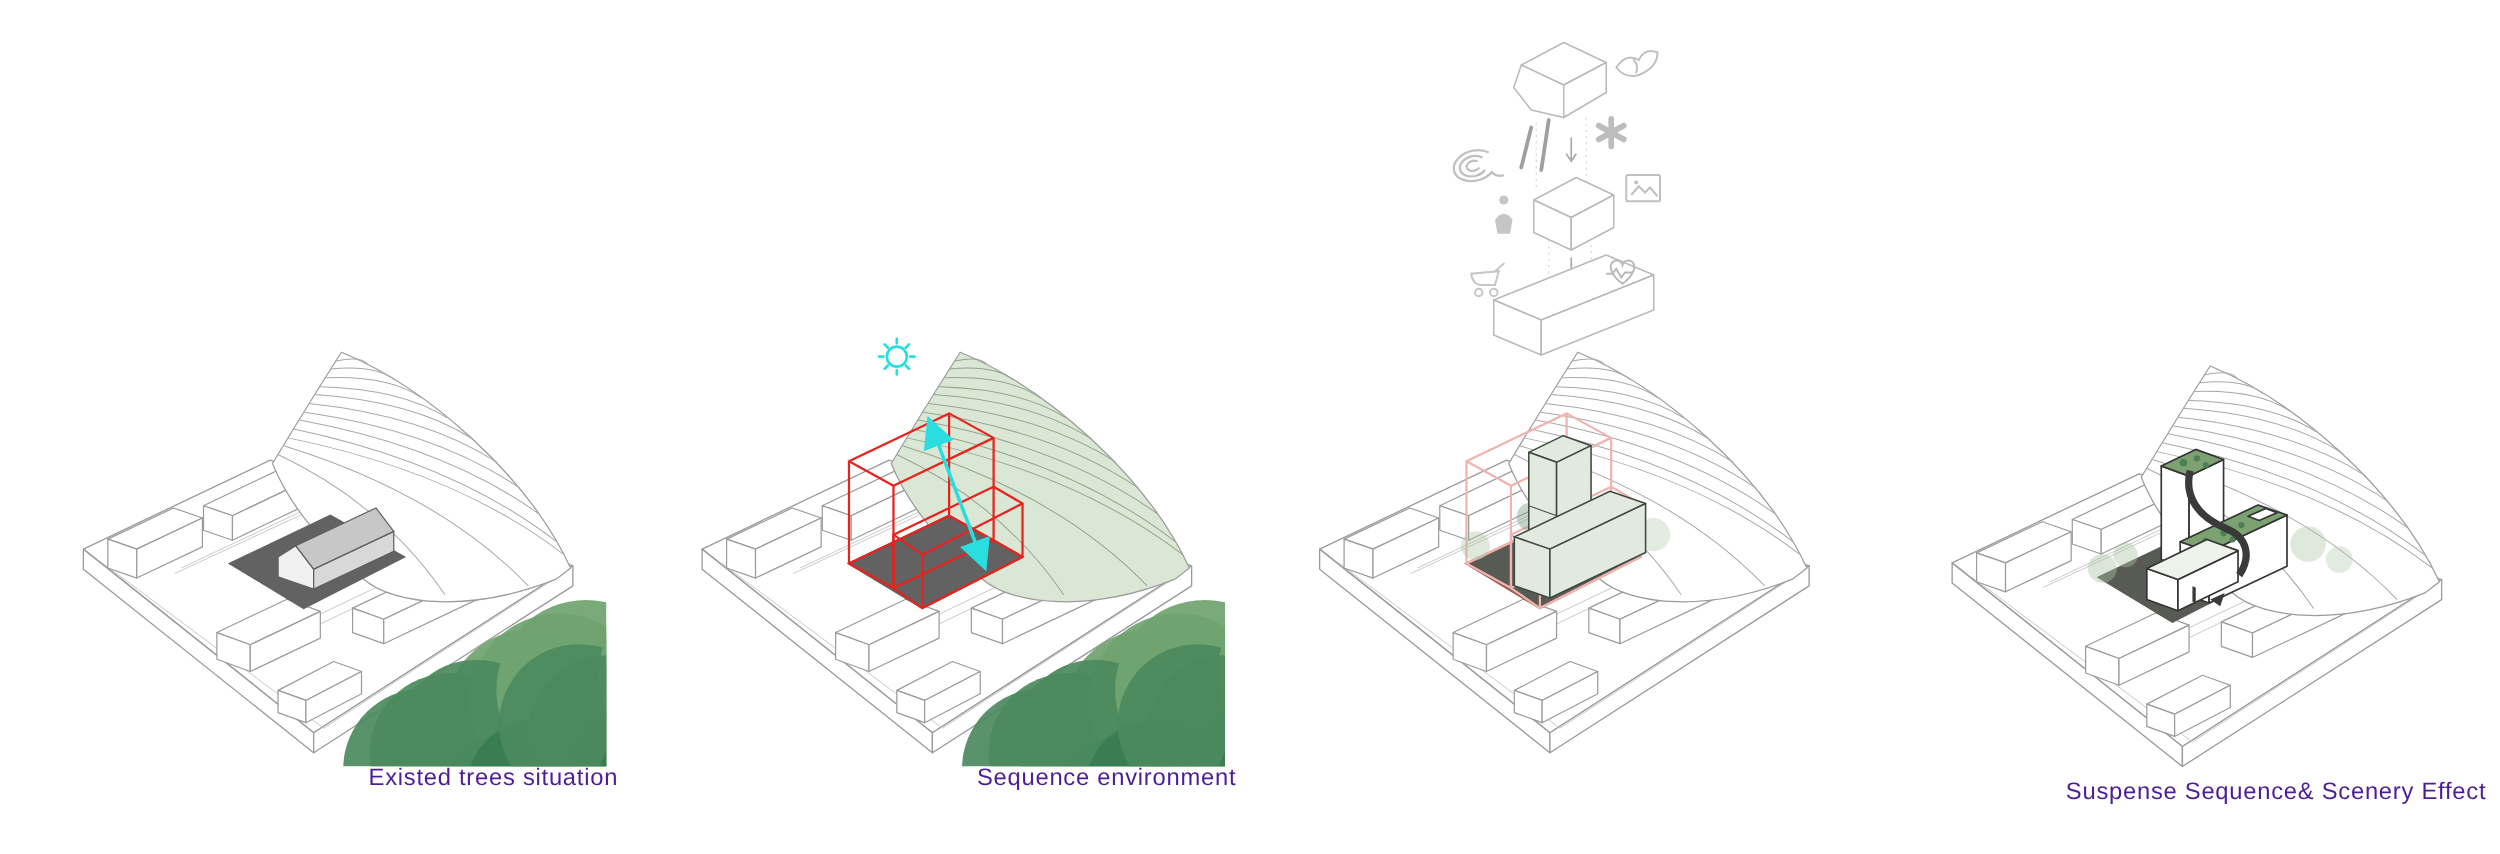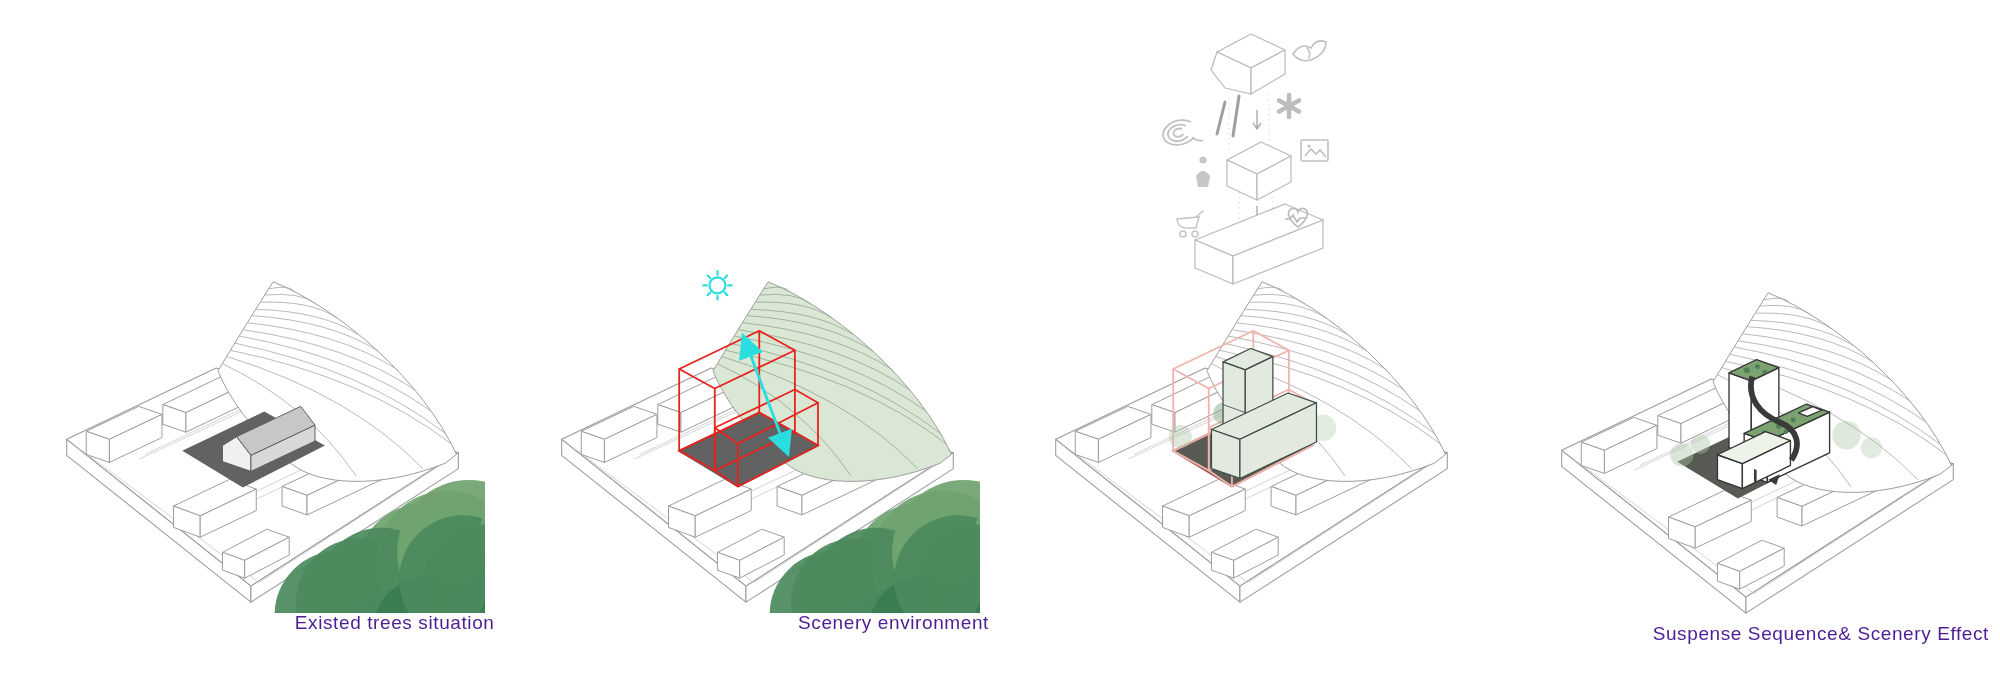--- a/index.html
+++ b/index.html
@@ -140,21 +140,21 @@
           <use href="#tree" x="288" y="204"></use>
           <use href="#tree" x="314" y="214"></use>
         </g>
         <g stroke="#2adee0" stroke-width="2.4" fill="none" stroke-linecap="round">
           <circle cx="205" cy="62" r="9"></circle>
           <path d="M205,46 L205,50 M205,74 L205,78 M189,62 L193,62 M217,62 L221,62
                    M194,51 L197,54 M213,70 L216,73 M216,51 L213,54 M197,70 L194,73"></path>
         </g>
         <path d="M236,124 L282,246" stroke="#2adee0" stroke-width="3.2" fill="none" marker-start="url(#ah)" marker-end="url(#ah)"></path>
       </svg>
-      <figcaption>Scenery environment</figcaption>
+      <figcaption>Sequence environment</figcaption>
     </figure>
 
     <figure class="panel p3" style="margin:0">
       <svg class="exploded-svg" viewBox="0 0 220 270">
 
         <g stroke="#c0c0c0" stroke-width="1.8" fill="none">
           <path d="M52,100 a17,12 -15 1,0 3,15"></path>
           <path d="M47,104 a11,8 -15 1,0 2,10"></path>
           <path d="M43,107 a5.5,4 -15 1,0 1.5,5"></path>
           <path d="M54,116 q6,4 10,2"></path>

